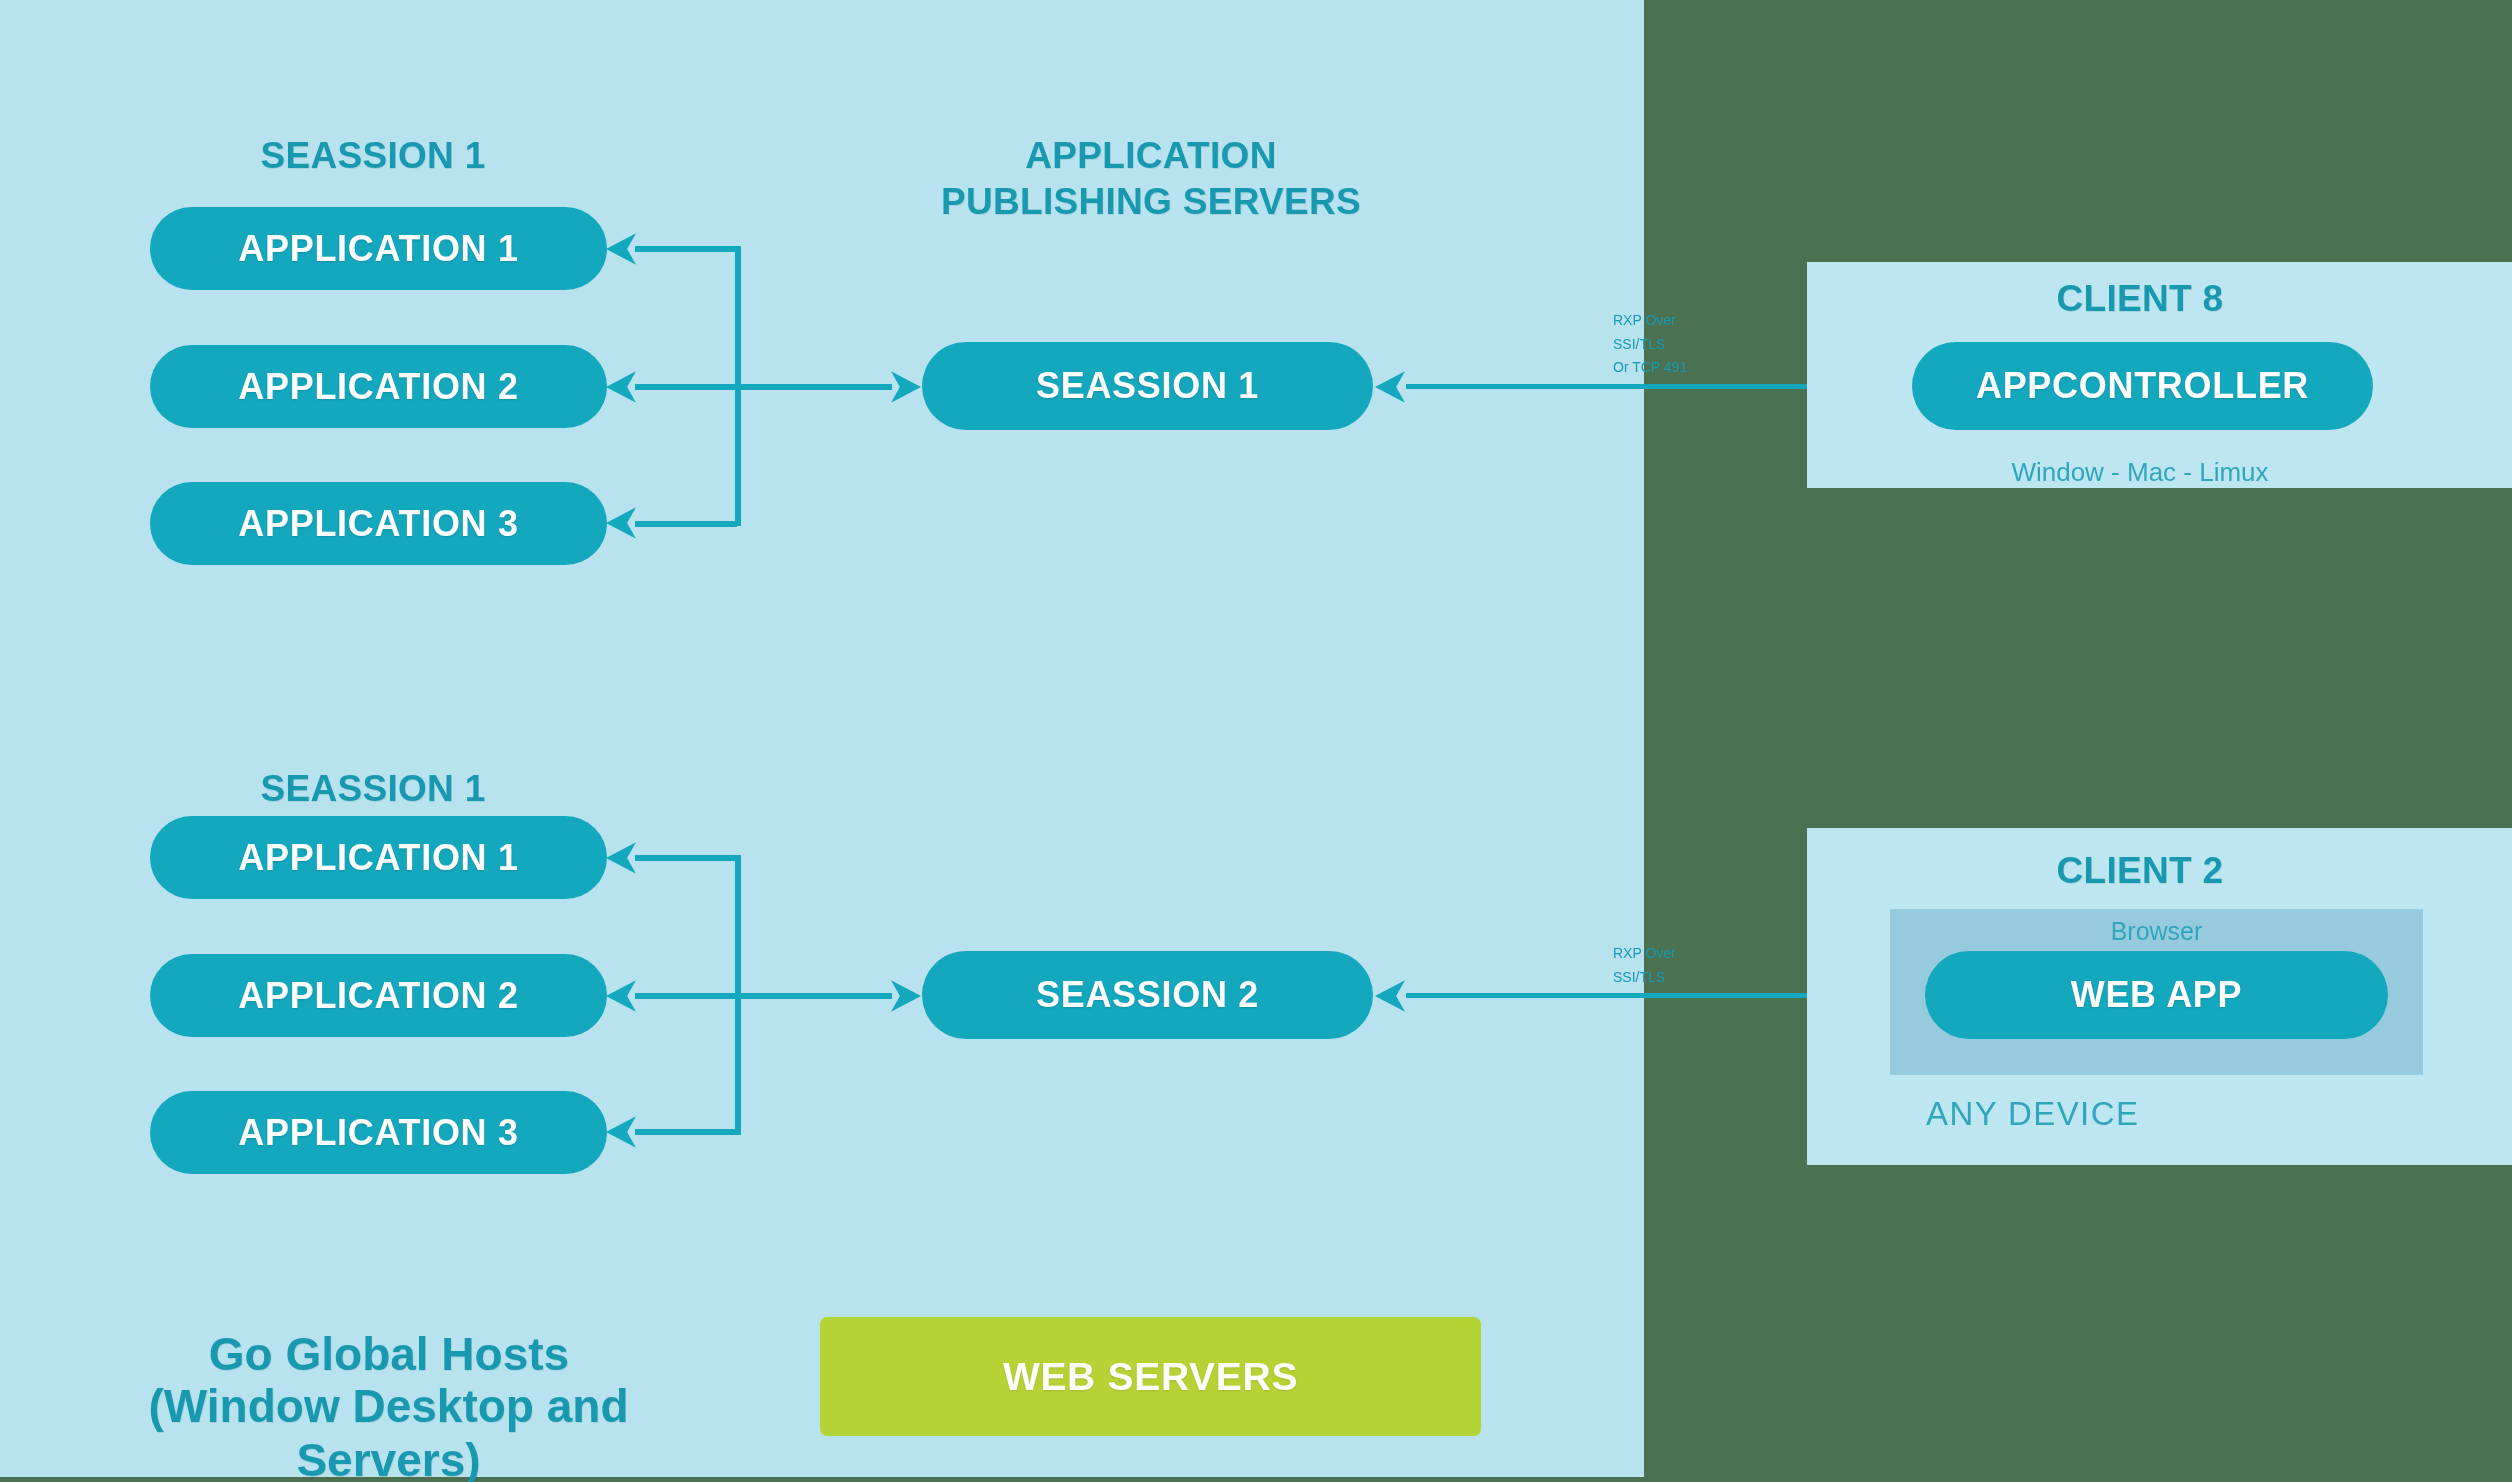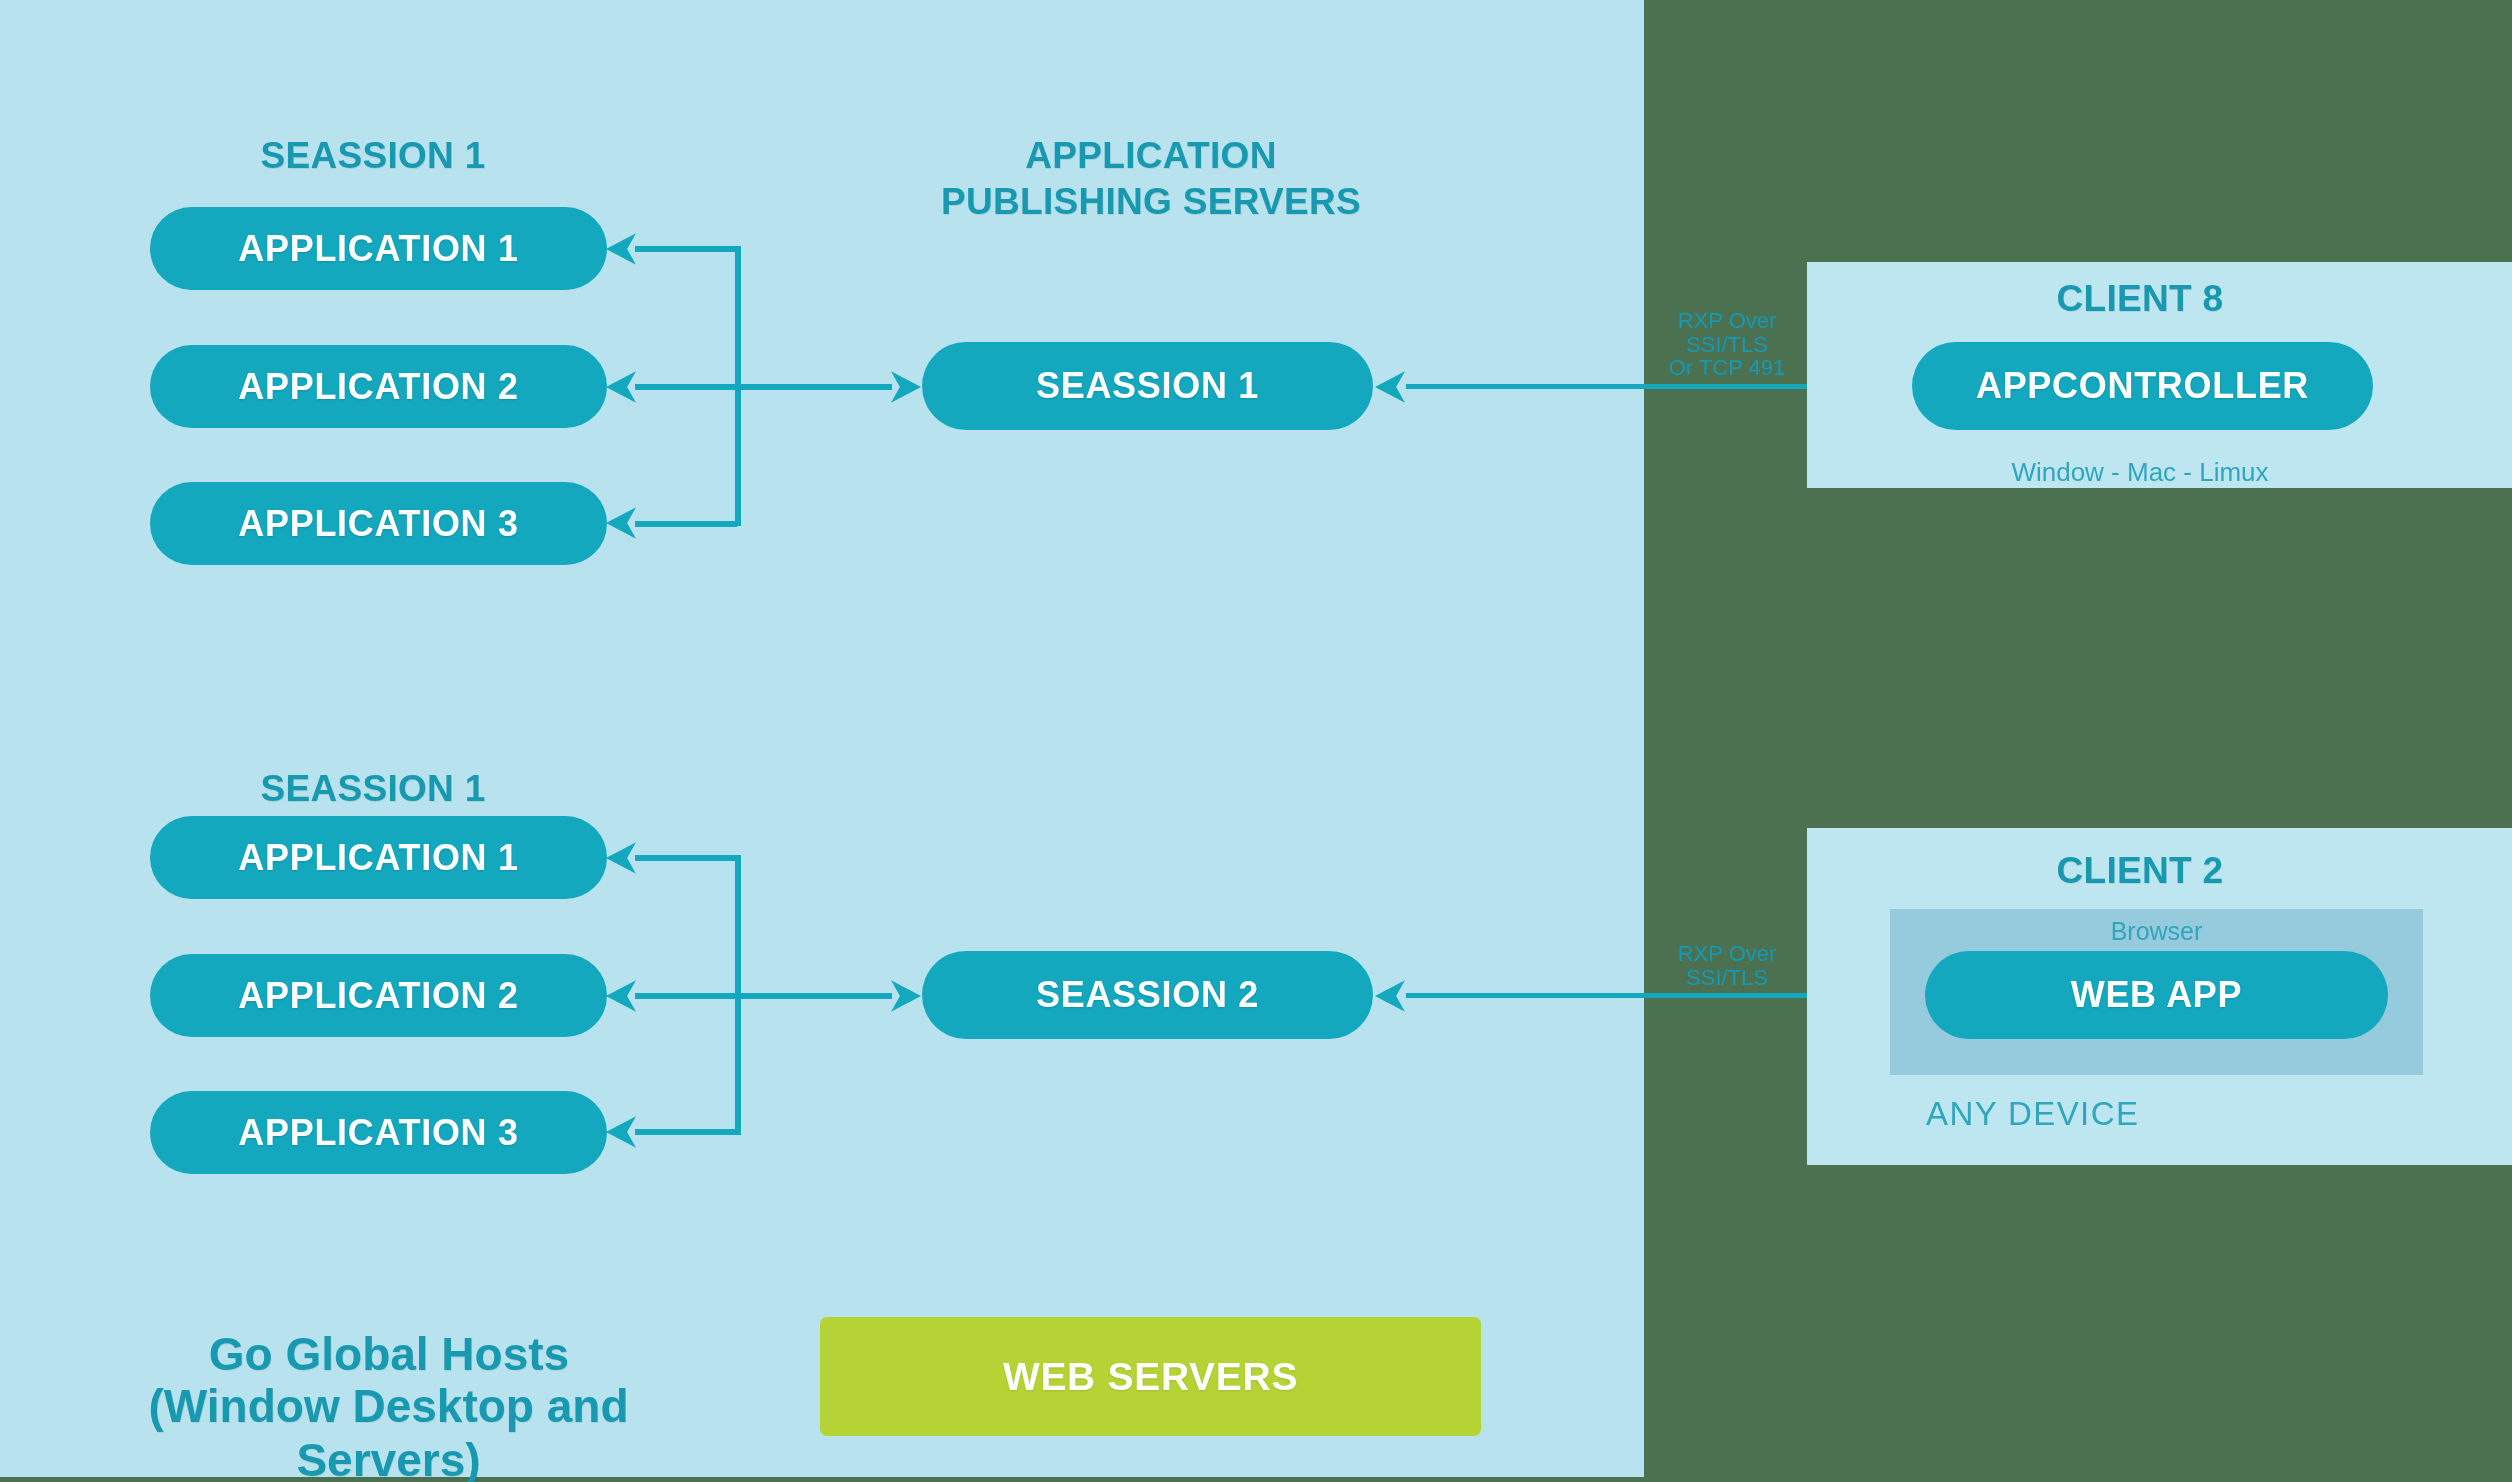--- a/index.html
+++ b/index.html
@@ -47,23 +47,23 @@
     letter-spacing:1.4px;
   }
   .browser-label{
     color:var(--subtitleTeal);
     font-size:25px;
     text-align:center;
     font-weight:normal;
   }
   .link-label{
     color:var(--labelTeal);
-    font-size:22px;
+    font-size:14px;
     line-height:23.5px;
-    text-align:center;
+    text-align:left;
     font-weight:normal;
   }
   .ln{background:var(--teal);}
   .ah{position:absolute;color:var(--teal);}
   .ah polygon{fill:currentColor;}
   .footer-title{
     color:var(--tealText);
     font-weight:bold;
     font-size:46px;
     text-align:center;

